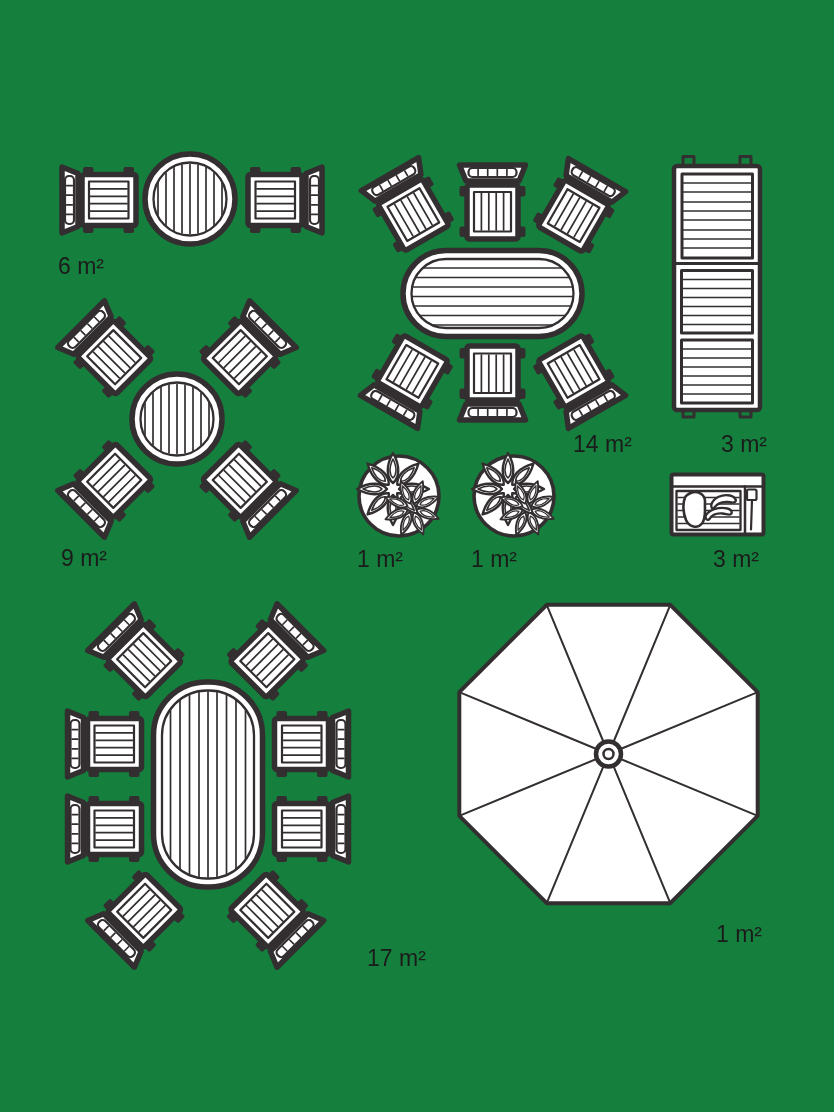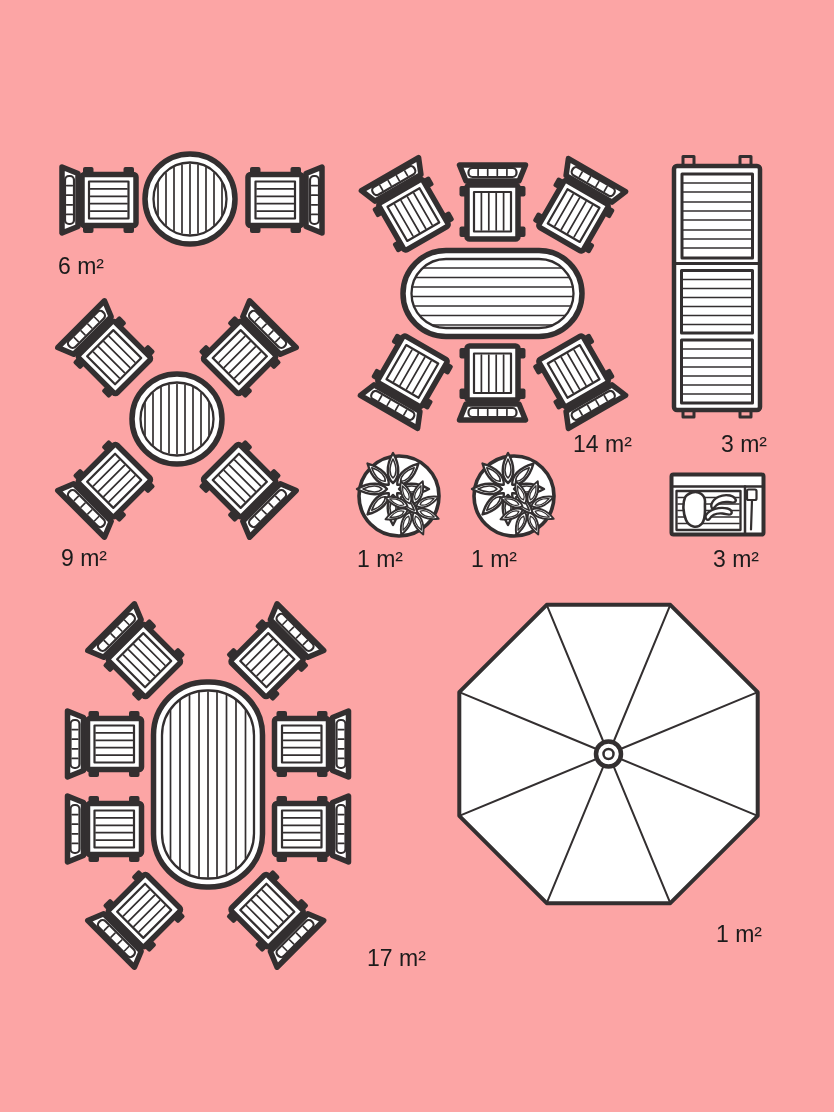--- a/index.html
+++ b/index.html
@@ -1,16 +1,16 @@
 <!DOCTYPE html>
 <html><head>
 <meta charset="utf-8">
 <style>
   html,body{margin:0;padding:0;background:#ffffff;}
-  .canvas{position:relative;width:834px;height:1112px;background:#fca5a5;overflow:hidden;}
+  .canvas{position:relative;width:834px;height:1112px;background:#15803d;overflow:hidden;}
   .canvas svg{display:block;position:absolute;left:0;top:0;}
   .lbl{font-family:"Liberation Sans", sans-serif;font-size:23px;fill:#1b1b1b;}
 </style>
 </head>
 <body>
 
 <div class="canvas">
 <svg width="834" height="1112" viewBox="0 0 834 1112">
   <defs>
 

